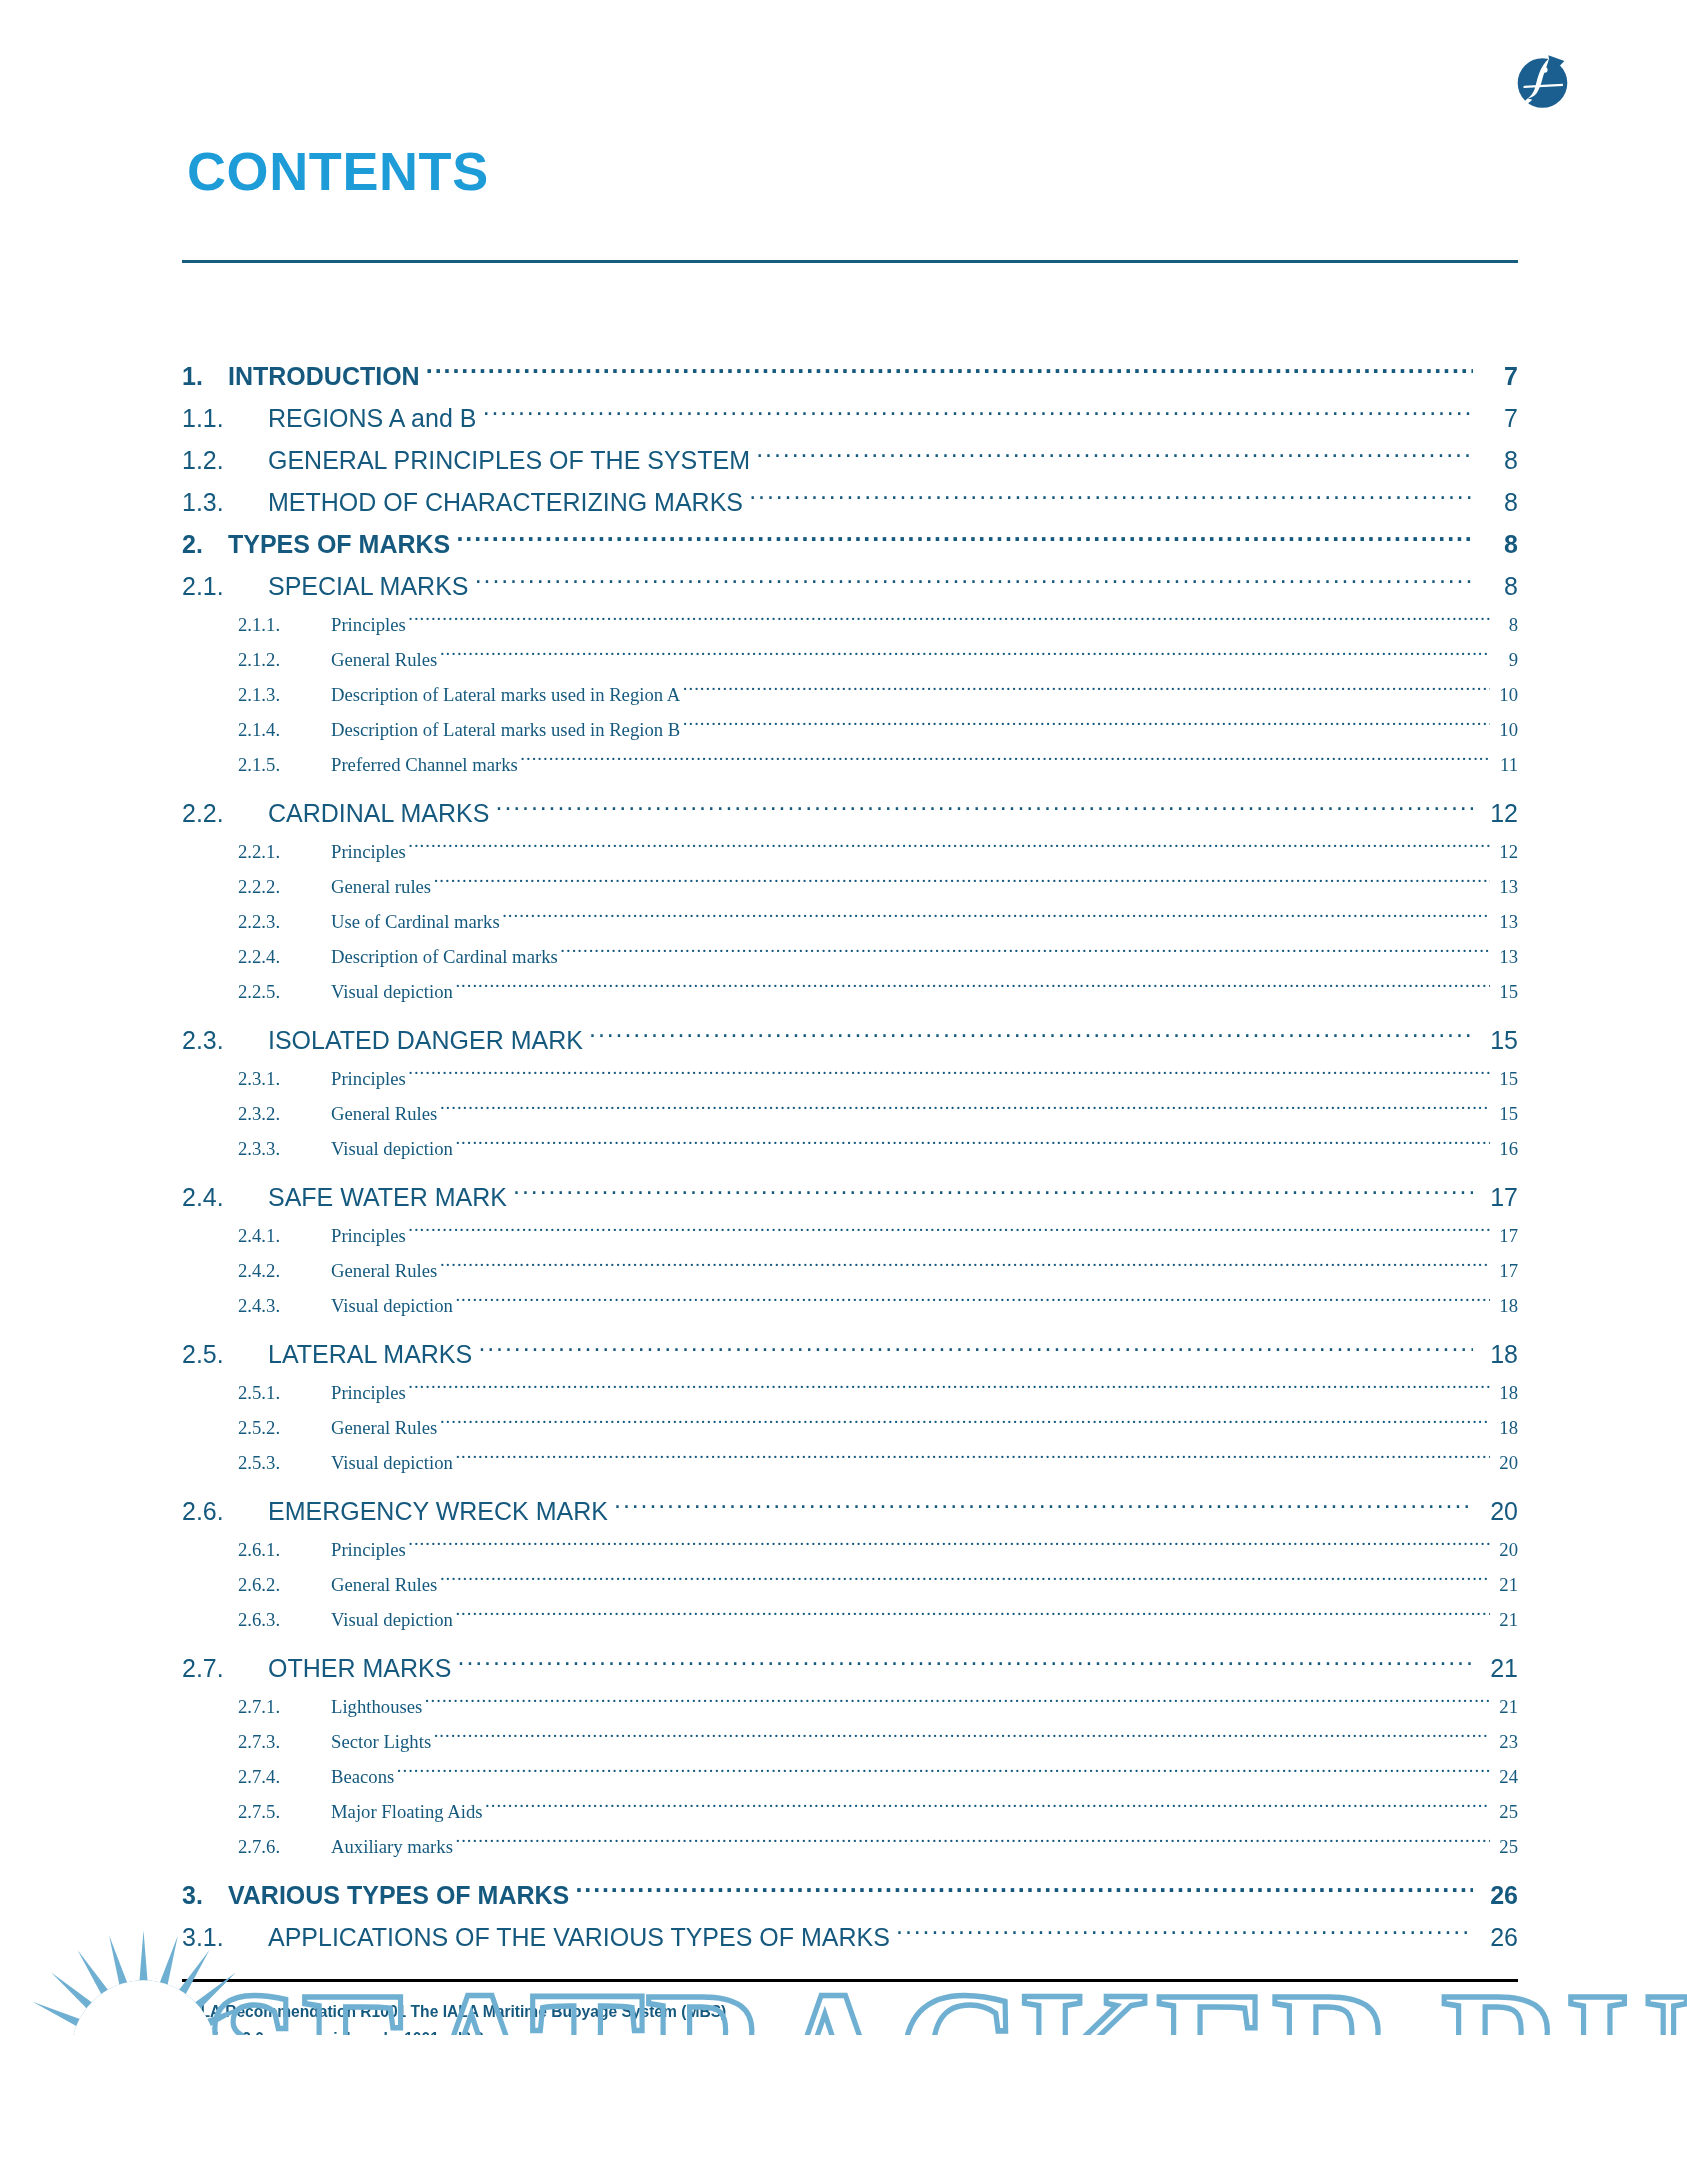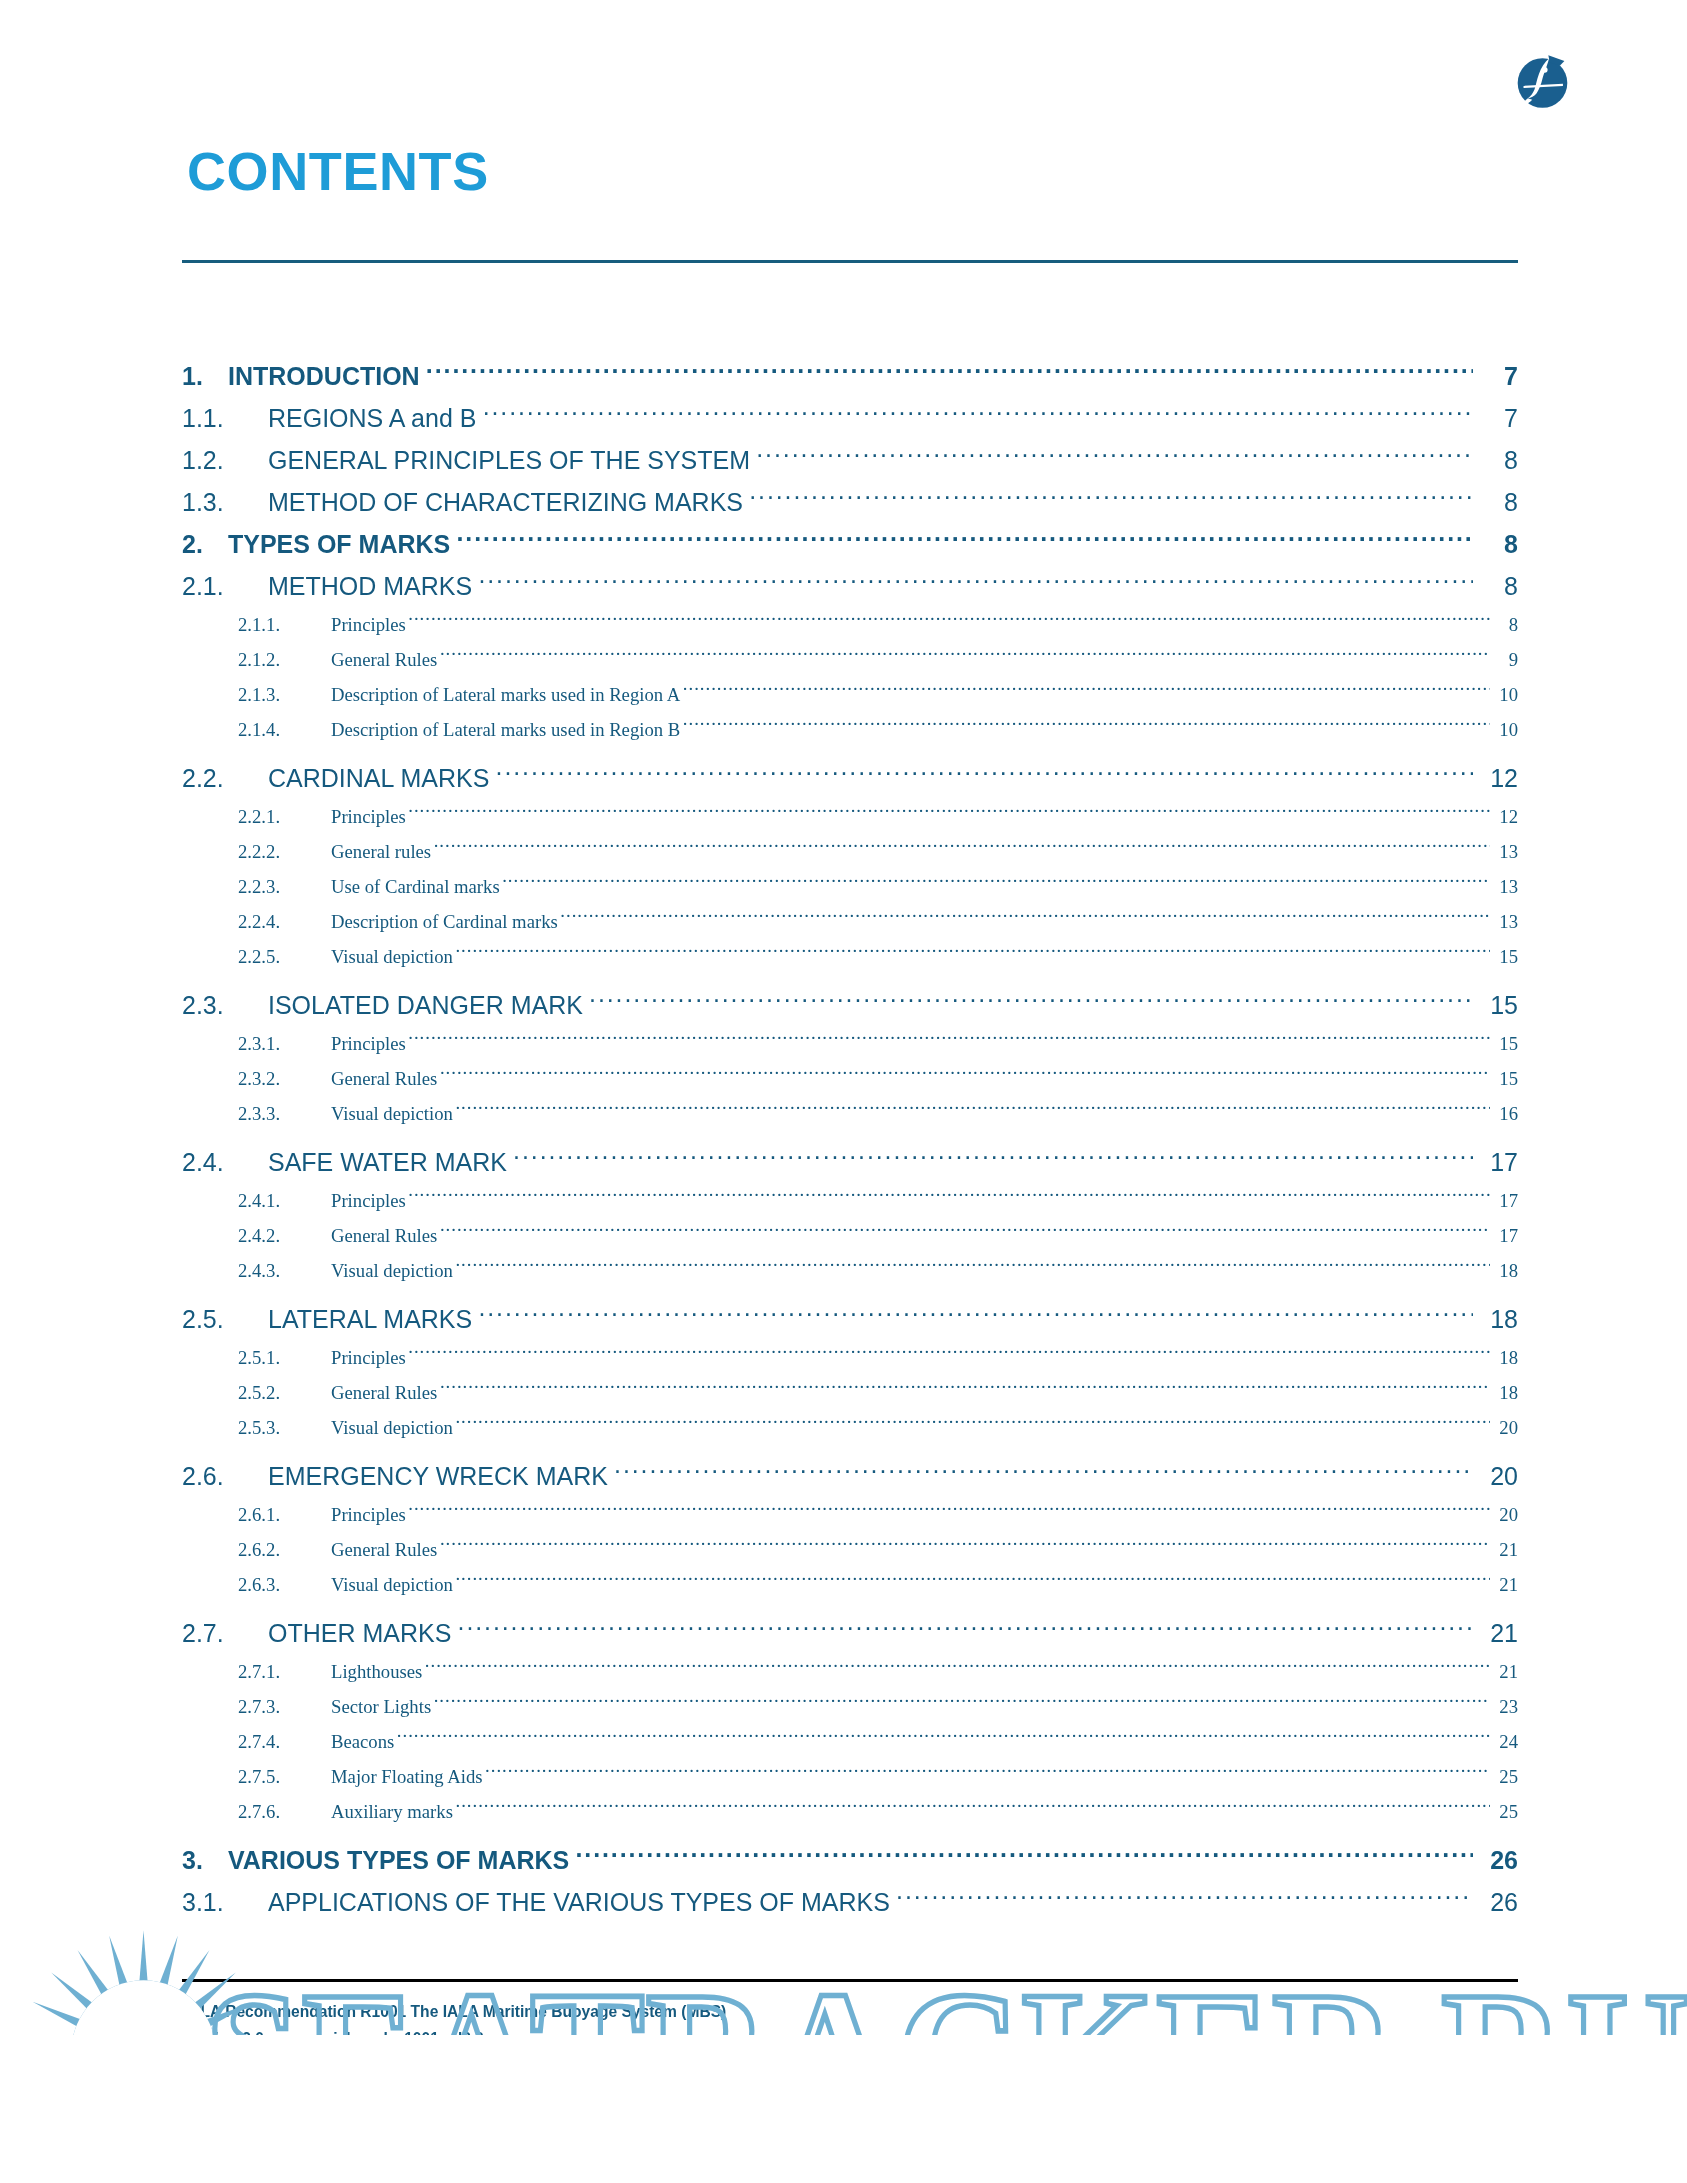--- a/index.html
+++ b/index.html
@@ -230,21 +230,21 @@
         <span class="toc-page">8</span>
       </div>
       <div class="toc-row lvl1">
         <span class="toc-num">2.</span>
         <span class="toc-label">TYPES OF MARKS</span>
         <span class="toc-dots"></span>
         <span class="toc-page">8</span>
       </div>
       <div class="toc-row lvl2">
         <span class="toc-num">2.1.</span>
-        <span class="toc-label">METHOD MARKS</span>
+        <span class="toc-label">SPECIAL MARKS</span>
         <span class="toc-dots"></span>
         <span class="toc-page">8</span>
       </div>
       <div class="toc-row lvl3">
         <span class="toc-num">2.1.1.</span>
         <span class="toc-label">Principles</span>
         <span class="toc-dots"></span>
         <span class="toc-page">8</span>
       </div>
       <div class="toc-row lvl3">
@@ -257,20 +257,26 @@
         <span class="toc-num">2.1.3.</span>
         <span class="toc-label">Description  of Lateral marks used in Region A</span>
         <span class="toc-dots"></span>
         <span class="toc-page">10</span>
       </div>
       <div class="toc-row lvl3">
         <span class="toc-num">2.1.4.</span>
         <span class="toc-label">Description of Lateral marks used in Region B</span>
         <span class="toc-dots"></span>
         <span class="toc-page">10</span>
+      </div>
+      <div class="toc-row lvl3">
+        <span class="toc-num">2.1.5.</span>
+        <span class="toc-label">Preferred Channel marks</span>
+        <span class="toc-dots"></span>
+        <span class="toc-page">11</span>
       </div>
       <div class="toc-row lvl2 gap-before">
         <span class="toc-num">2.2.</span>
         <span class="toc-label">CARDINAL MARKS</span>
         <span class="toc-dots"></span>
         <span class="toc-page">12</span>
       </div>
       <div class="toc-row lvl3">
         <span class="toc-num">2.2.1.</span>
         <span class="toc-label">Principles</span>

